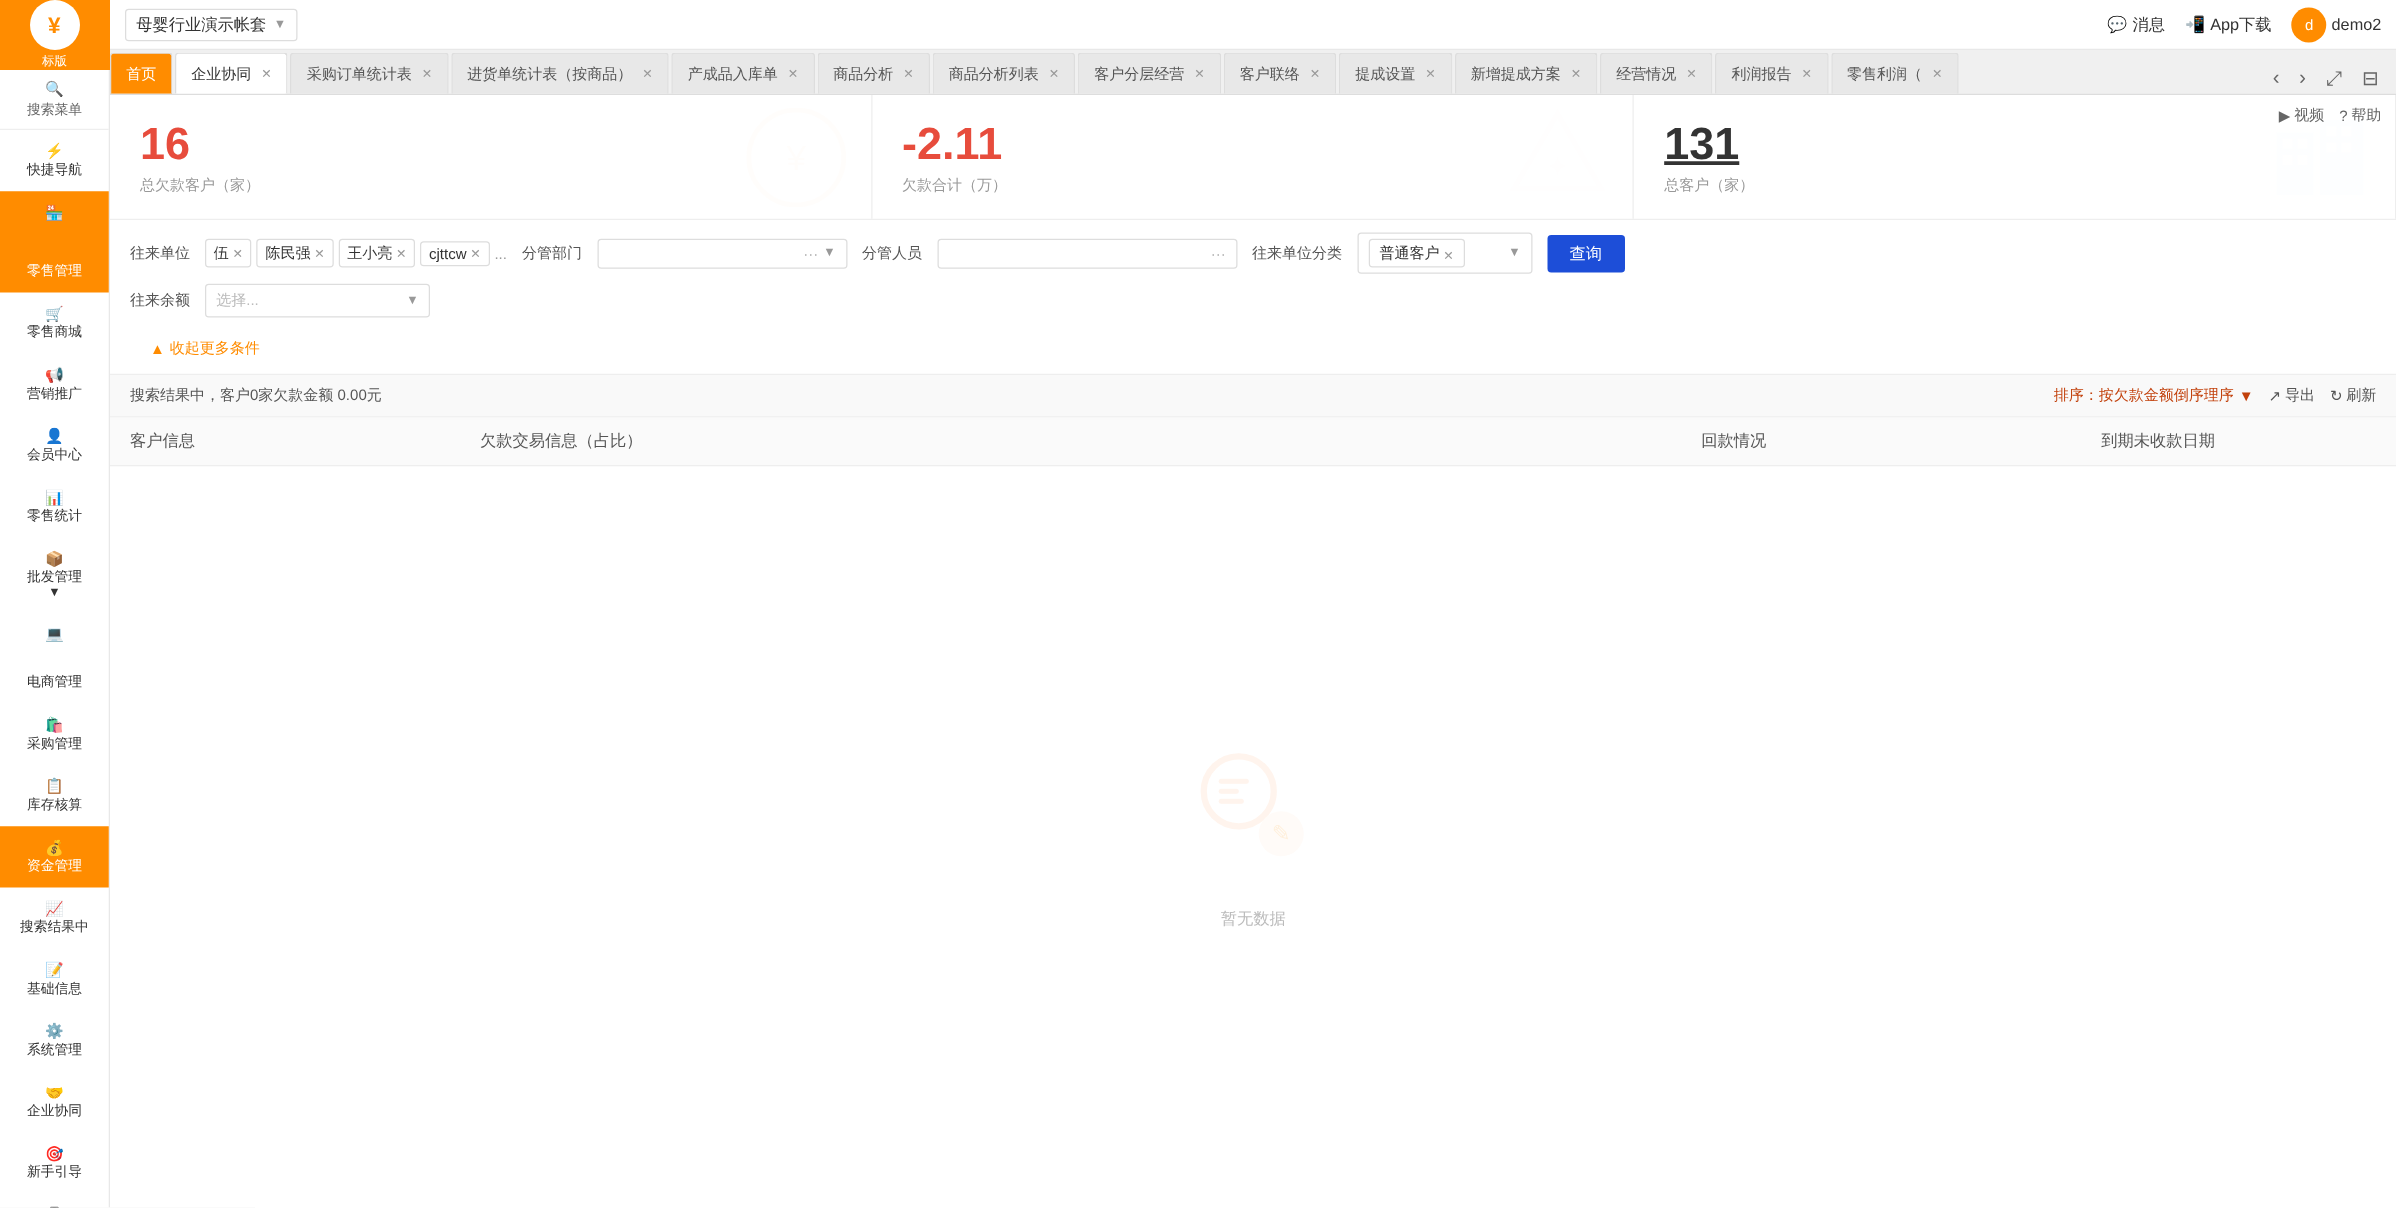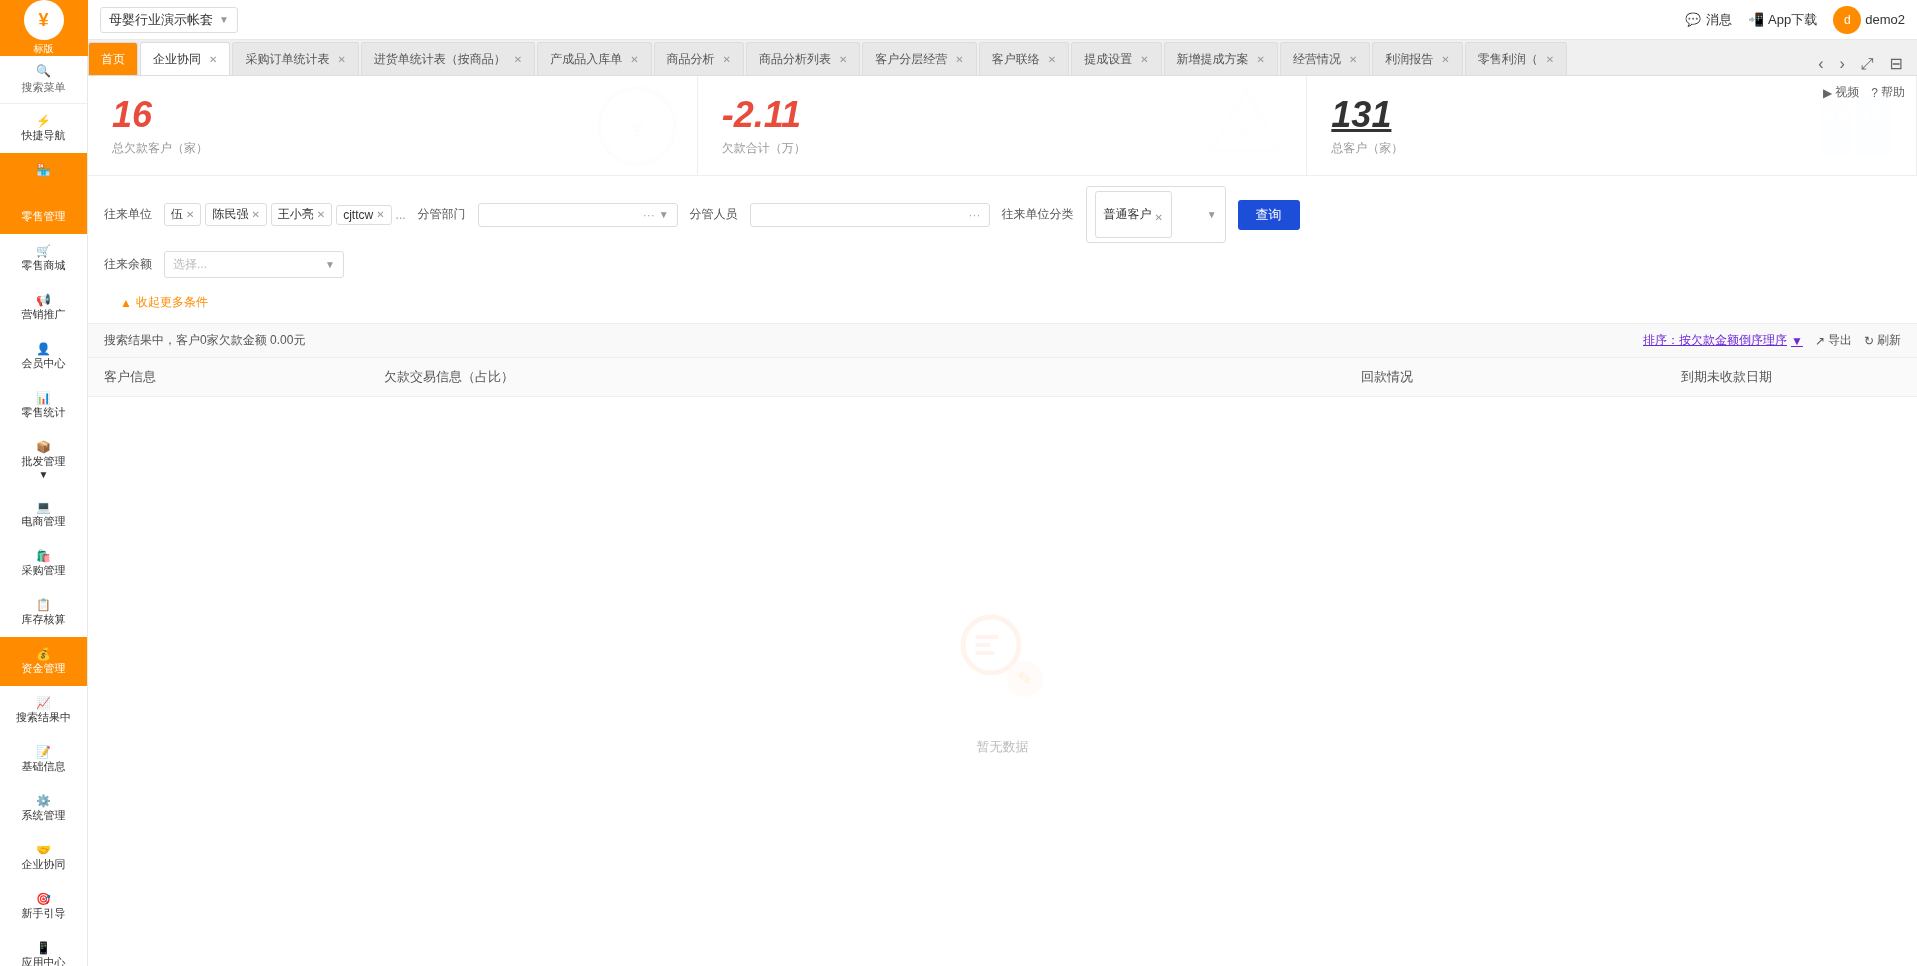--- a/index.html
+++ b/index.html
@@ -35,51 +35,51 @@
     .tabbar-actions { display: flex; align-items: center; margin-left: auto; padding-right: 8px; gap: 4px; }
     .tabbar-action-btn { padding: 2px 6px; font-size: 16px; cursor: pointer; color: #666; }
 
     
     .content { flex: 1; overflow: hidden; display: flex; flex-direction: column; background: #fff; }
 
     
     .stats-row { display: flex; height: 100px; border-bottom: 1px solid #eee; background: #fff; }
     .stat-card { flex: 1; display: flex; align-items: center; padding: 16px 24px; border-right: 1px solid #eee; position: relative; overflow: hidden; }
     .stat-card-content { display: flex; flex-direction: column; }
-    .stat-value { font-size: 36px; font-weight: bold; font-style: italic; }
+    .stat-value { font-size: 36px; font-weight: bold; }
     .stat-label { font-size: 12px; color: #999; margin-top: 4px; }
     .stat-value.red { color: #e74c3c; }
     .stat-value.dark { color: #333; text-decoration: underline; }
     .stat-card-bg { position: absolute; right: 0; top: 0; width: 120px; height: 100%; opacity: 0.1; display: flex; align-items: center; justify-content: center; }
 
     
     .help-links { position: absolute; top: 8px; right: 12px; display: flex; gap: 12px; font-size: 12px; color: #666; }
     .help-link { display: flex; align-items: center; gap: 3px; cursor: pointer; }
 
     
     .filter-section { padding: 10px 16px 0; border-bottom: 1px solid #eee; }
     .filter-row { display: flex; align-items: center; gap: 12px; margin-bottom: 8px; flex-wrap: wrap; }
     .filter-label { font-size: 12px; color: #555; white-space: nowrap; }
     .filter-tags { display: flex; align-items: center; gap: 4px; flex-wrap: wrap; }
     .filter-tag { display: flex; align-items: center; gap: 3px; background: #fff; border: 1px solid #ddd; border-radius: 3px; padding: 2px 6px; font-size: 12px; color: #333; }
     .filter-tag-close { color: #999; cursor: pointer; font-size: 10px; }
     .filter-tag-more { color: #999; cursor: pointer; font-size: 12px; }
     .filter-select { min-width: 160px; border: 1px solid #ddd; border-radius: 3px; padding: 4px 8px; font-size: 12px; color: #555; display: flex; align-items: center; justify-content: space-between; cursor: pointer; }
     .filter-input { min-width: 220px; border: 1px solid #ddd; border-radius: 3px; padding: 4px 8px; font-size: 12px; color: #555; display: flex; align-items: center; justify-content: space-between; cursor: pointer; }
     .select-arrow { color: #999; font-size: 10px; }
-    .filter-category-tag { display: flex; align-items: flex-end; gap: 3px; background: #fff; border: 1px solid #ddd; border-radius: 3px; padding: 14px 8px; font-size: 12px; color: #333; }
+    .filter-category-tag { display: flex; align-items: flex-end; gap: 3px; background: #fff; border: 1px solid #ddd; border-radius: 3px; padding: 2px 8px; font-size: 12px; color: #333; }
     .collapse-btn { display: flex; align-items: center; gap: 4px; font-size: 12px; color: #ff8c00; cursor: pointer; margin: 0 auto; padding: 4px 16px; }
     .query-btn { background: #1d4ed8; color: #fff; border: none; border-radius: 3px; padding: 6px 18px; font-size: 13px; cursor: pointer; }
 
     
     .results-bar { display: flex; align-items: center; padding: 8px 16px; background: #f9f9f9; border-bottom: 1px solid #eee; justify-content: space-between; }
     .results-info { font-size: 12px; color: #555; display: flex; }
     .results-actions { display: flex; align-items: center; gap: 12px; font-size: 12px; color: #555; }
     .results-action { display: flex; align-items: center; gap: 3px; cursor: pointer; }
-    .results-sort { display: flex; align-items: center; gap: 4px; cursor: pointer; color: #6d28d9; text-decoration: underline; }
+    .results-sort { display: flex; align-items: center; gap: 4px; cursor: pointer; color: #c2410c; }
 
     
     .table-header { display: flex; padding: 10px 16px; border-bottom: 1px solid #eee; background: #fafafa; }
     .table-col { font-size: 13px; color: #555; font-weight: 500; }
     .col-customer { width: 280px; }
     .col-debt { flex: 1; }
     .col-repay { width: 320px; }
     .col-date { width: 220px; }
 
     
@@ -132,21 +132,21 @@
   </div>
 
   <div class="sidebar-item">
     <div>📦</div>
     <div style="font-size:11px;">批发管理</div>
     <div style="font-size:10px;color:inherit;">▼</div>
   </div>
 
   <div class="sidebar-item">
     <div>💻</div>
-    <div style="font-size:11px;">电商管理</div>
+    <div style="font-size:11px;margin-top:24px;">电商管理</div>
   </div>
 
   <div class="sidebar-item">
     <div>🛍️</div>
     <div style="font-size:11px;">采购管理</div>
   </div>
 
   <div class="sidebar-item">
     <div>📋</div>
     <div style="font-size:11px;">库存核算</div>

